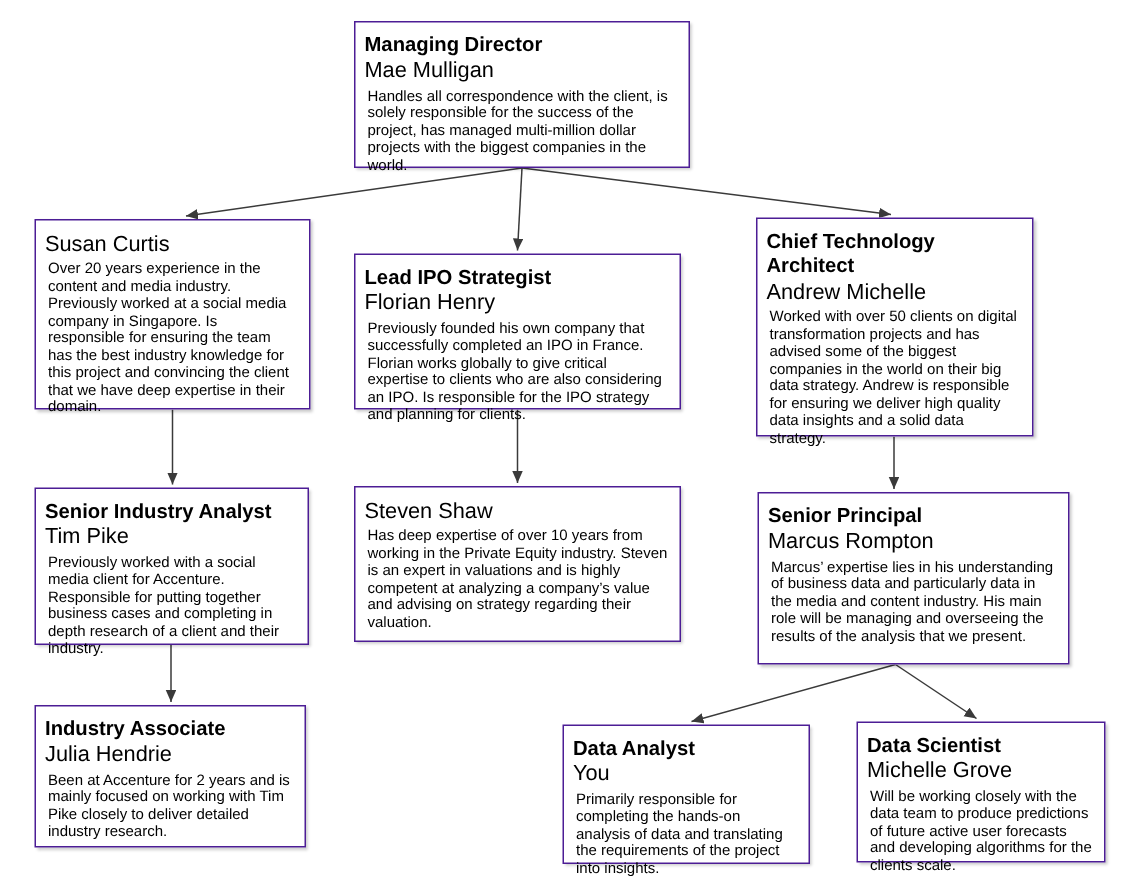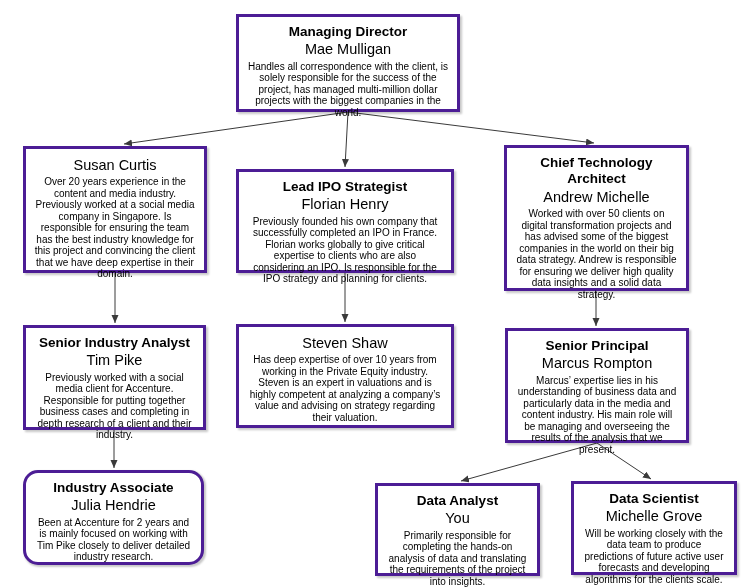--- a/index.html
+++ b/index.html
@@ -13,24 +13,24 @@
   }
   #connectors {
     position: absolute;
     left: 0; top: 0;
     width: 754px; height: 587px;
     pointer-events: none;
   }
   .node {
     position: absolute;
     background: #ffffff;
-    border: 3px solid #4c1d95;
+    border: 1px solid #4c1d95;
     box-shadow: 1.5px 1.5px 2px rgba(0,0,0,0.22);
     box-sizing: border-box;
-    text-align: center;
+    text-align: left;
     padding: 7px 6px 4px 6px;
     color: #000000;
   }
   .node-title {
     font-size: 13.5px;
     font-weight: bold;
     line-height: 1.22;
   }
   .node-person {
     font-size: 14.5px;
@@ -44,22 +44,22 @@
     margin-top: 2px;
     padding: 0 2px;
   }
   
   #node-managing-director      { left: 236px; top: 14px;  width: 224px; height: 98px;  }
   #node-industry-lead          { left: 23px;  top: 146px; width: 184px; height: 127px; }
   #node-lead-ipo-strategist    { left: 236px; top: 169px; width: 218px; height: 104px; }
   #node-chief-tech-architect   { left: 504px; top: 145px; width: 185px; height: 146px; }
   #node-senior-industry-analyst{ left: 23px;  top: 325px; width: 183px; height: 105px; }
   #node-investment-analyst     { left: 236px; top: 324px; width: 218px; height: 104px; }
-  #node-senior-principal       { left: 505px; top: 328px; width: 184px; height: 115px; }
-  #node-industry-associate     { left: 23px;  top: 470px; width: 181px; height: 95px; border-radius: 15px;  }
+  #node-senior-principal       { left: 505px; top: 328px; width: 208px; height: 115px; }
+  #node-industry-associate     { left: 23px;  top: 470px; width: 181px; height: 95px;  }
   #node-data-analyst           { left: 375px; top: 483px; width: 165px; height: 93px;  }
   #node-data-scientist         { left: 571px; top: 481px; width: 166px; height: 94px;  }
 </style>
 </head>
 <body>
 
 <div id="canvas">
 
   <svg id="connectors" width="754" height="587" viewBox="0 0 754 587" xmlns="http://www.w3.org/2000/svg">
     <defs>

